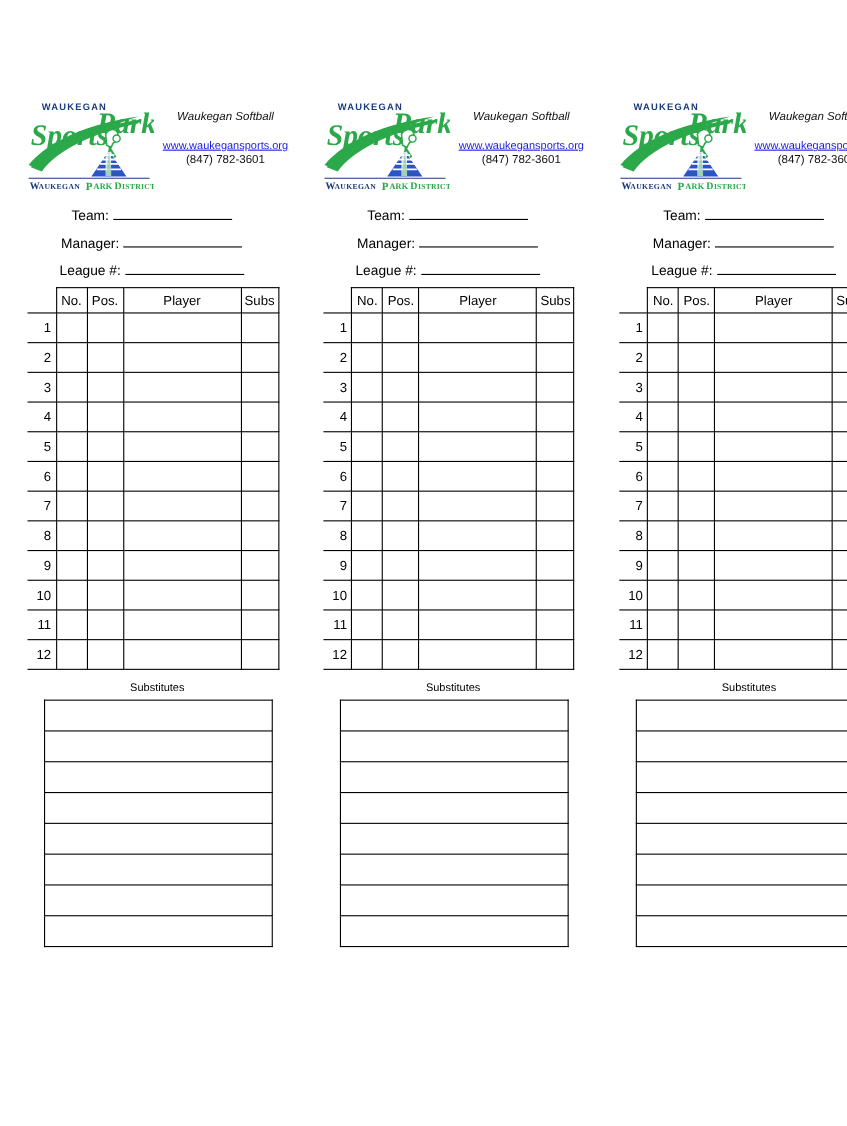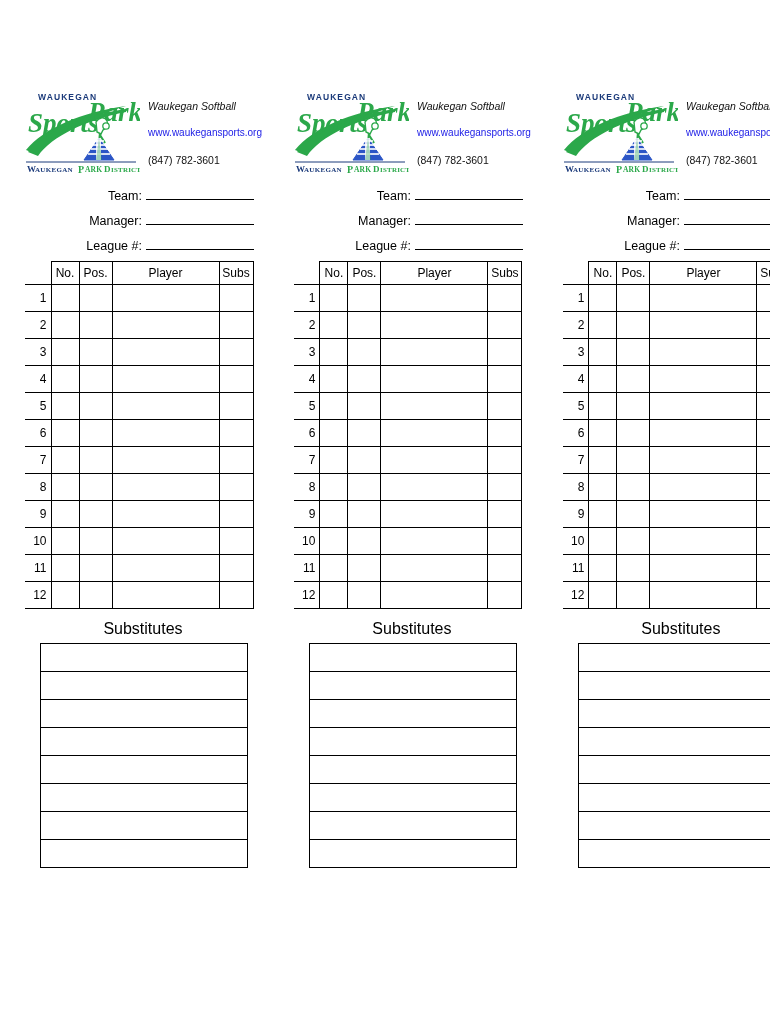--- a/index.html
+++ b/index.html
@@ -55,58 +55,58 @@
     height: 88px;
     flex: 0 0 118px;
   }
 
   .logo svg { display: block; }
 
   .contact {
     flex: 1 1 auto;
     padding-left: 8px;
     padding-top: 12px;
-    text-align: left;
+    text-align: center;
     padding-right: 4px;
   }
   .contact-line {
     font-style: italic;
     font-size: 10.5px;
     line-height: 12px;
     color: #111111;
     margin-bottom: 15px;
     white-space: nowrap;
   }
   .contact-link {
     font-style: normal;
     font-size: 10px;
     line-height: 12px;
     color: #1a1ae6;
-    margin-bottom: 15px;
+    text-decoration: underline;
     white-space: nowrap;
     display: block;
     cursor: pointer;
   }
   .contact-phone {
     font-size: 10.5px;
     line-height: 12px;
     color: #111111;
     white-space: nowrap;
   }
 
   
   .info-fields {
     margin-top: 8px;
     padding-right: 12px;
   }
   .info-row {
     display: flex;
     flex-direction: row;
     align-items: baseline;
-    justify-content: flex-end;
+    justify-content: center;
     height: 25px;
   }
   .info-label {
     font-size: 12.5px;
     text-align: right;
     white-space: nowrap;
     padding-right: 4px;
   }
   .info-blank {
     width: 108px;
@@ -153,21 +153,21 @@
     border-bottom: 1px solid #000;
     border-right: 1px solid #000;
     text-align: right;
     padding-right: 4px;
     font-size: 12px;
   }
 
   
   .subs-title {
     text-align: center;
-    font-size: 16px;
+    font-size: 10px;
     margin-top: 11px;
     margin-bottom: 5px;
     padding-right: 2px;
   }
   .subs-wrap {
     padding-left: 18px;
   }
   table.subs {
     border-collapse: collapse;
     table-layout: fixed;

